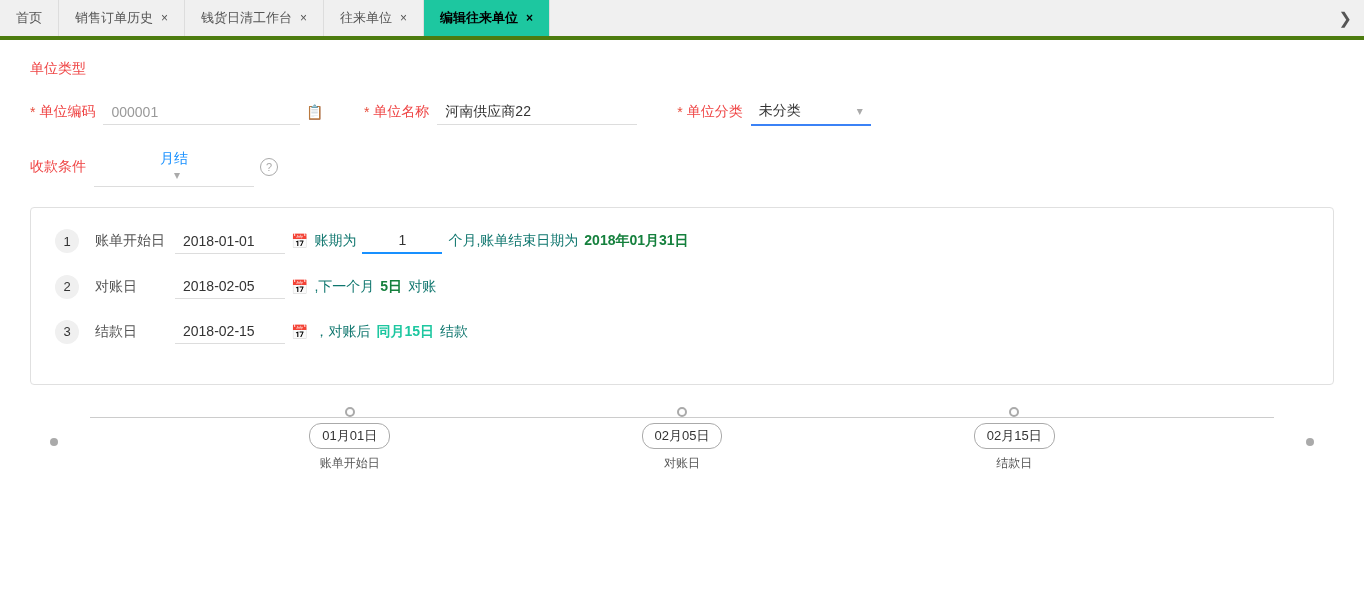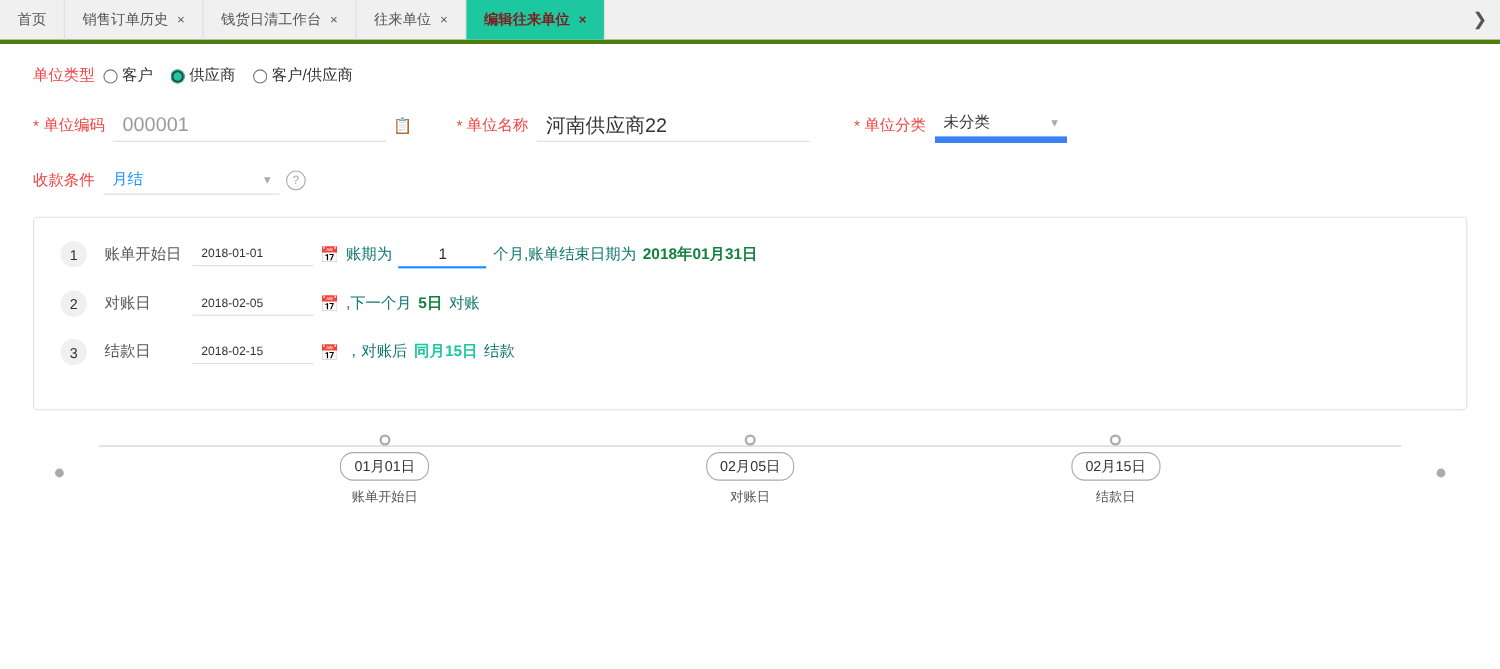--- a/index.html
+++ b/index.html
@@ -12,21 +12,21 @@
       height: 40px; padding: 0 0px;
     }
     .tab {
       display: flex; align-items: center;
       padding: 0 16px; height: 100%;
       cursor: pointer; font-size: 13px; color: #555;
       border-right: 1px solid #ddd;
       white-space: nowrap;
     }
     .tab.active {
-      background: #1dc7a0; color: #7f1d1d; font-weight: bold;
+      background: #1dc7a0; color: #000000; font-weight: bold;
     }
     .tab .close-icon {
       margin-left: 8px; font-size: 12px; cursor: pointer;
     }
     .tab-more {
       margin-left: auto; padding: 0 12px; height: 100%;
       display: flex; align-items: center; cursor: pointer;
       font-size: 16px; color: #555;
     }
 
@@ -51,39 +51,39 @@
     }
 
     
     .radio-group { display: flex; align-items: center; gap: 16px; }
     .radio-item { display: flex; align-items: center; gap: 4px; cursor: pointer; }
     .radio-item input[type=radio] { accent-color: #1dc7a0; }
 
     
     .field-input {
       border: none; border-bottom: 1px solid #ddd;
-      padding: 4px 8px; font-size: 18px; outline: none;
+      padding: 4px 8px; font-size: 14px; outline: none;
       min-width: 120px; color: #333;
     }
 
     .name-input { min-width: 200px; }
     .code-input { min-width: 120px; color: #999; }
 
     
     .dropdown-wrap {
       display: flex; align-items: center;
       border-bottom: 1px solid #ddd; padding: 4px 8px;
-      min-width: 160px; cursor: pointer;
+      min-width: 160px; cursor: pointer; flex-direction: column;
     }
     .dropdown-val { color: #1890ff; flex: 1; }
     .dropdown-arrow { color: #aaa; margin-left: 6px; font-size: 12px; }
 
     .category-wrap {
       display: flex; align-items: center;
-      border-bottom: 6px solid #3b82f6; padding: 4px 8px;
+      border-bottom: 2px solid #3b82f6; padding: 4px 8px;
       min-width: 120px; cursor: pointer;
     }
     .category-val { flex: 1; color: #333; }
 
     
     .cal-icon { color: #1890ff; margin-left: 6px; cursor: pointer; font-size: 14px; }
 
     
     .help-icon {
       display: inline-flex; align-items: center; justify-content: center;
@@ -107,21 +107,21 @@
     }
     .setting-num {
       width: 24px; height: 24px; border-radius: 50%;
       background: #f0f0f0; color: #333; font-size: 13px;
       display: flex; align-items: center; justify-content: center;
       margin-right: 16px; flex-shrink: 0;
     }
     .setting-row-label { width: 80px; color: #555; flex-shrink: 0; }
     .date-input {
       border: none; border-bottom: 1px solid #ddd;
-      padding: 4px 8px; font-size: 11px; color: #333;
+      padding: 4px 8px; font-size: 14px; color: #333;
       width: 110px; outline: none;
     }
     .inline-text { color: #0f766e; margin: 0 6px; }
     .period-input {
       border: none; border-bottom: 2px solid #1890ff;
       padding: 4px 8px; font-size: 14px; color: #333;
       width: 80px; outline: none; text-align: center;
     }
     .highlight-orange { color: #15803d; font-weight: bold; }
     .highlight-teal { color: #1dc7a0; font-weight: bold; }
@@ -169,34 +169,20 @@
     <span class="close-icon">×</span>
   </div>
   <div class="tab-more">❯</div>
 </div>
 
 <div class="main-content">
 
   <div class="form-row">
     <div class="form-item">
       <span class="form-label">单位类型</span>
-      <div class="radio-group">
-        <label class="radio-item">
-          <input type="radio" name="unit_type" style="">
-          <span>客户</span>
-        </label>
-        <label class="radio-item">
-          <input type="radio" name="unit_type" checked="" style="">
-          <span>供应商</span>
-        </label>
-        <label class="radio-item">
-          <input type="radio" name="unit_type" style="">
-          <span>客户/供应商</span>
-        </label>
-      </div>
     </div>
   </div>
 
   <div class="form-row">
     <div class="form-item">
       <span class="required-star">*</span>
       <span class="form-label">单位编码</span>
       <input class="field-input code-input" type="text" value="000001" style="">
       <span class="cal-icon">📋</span>
     </div>

